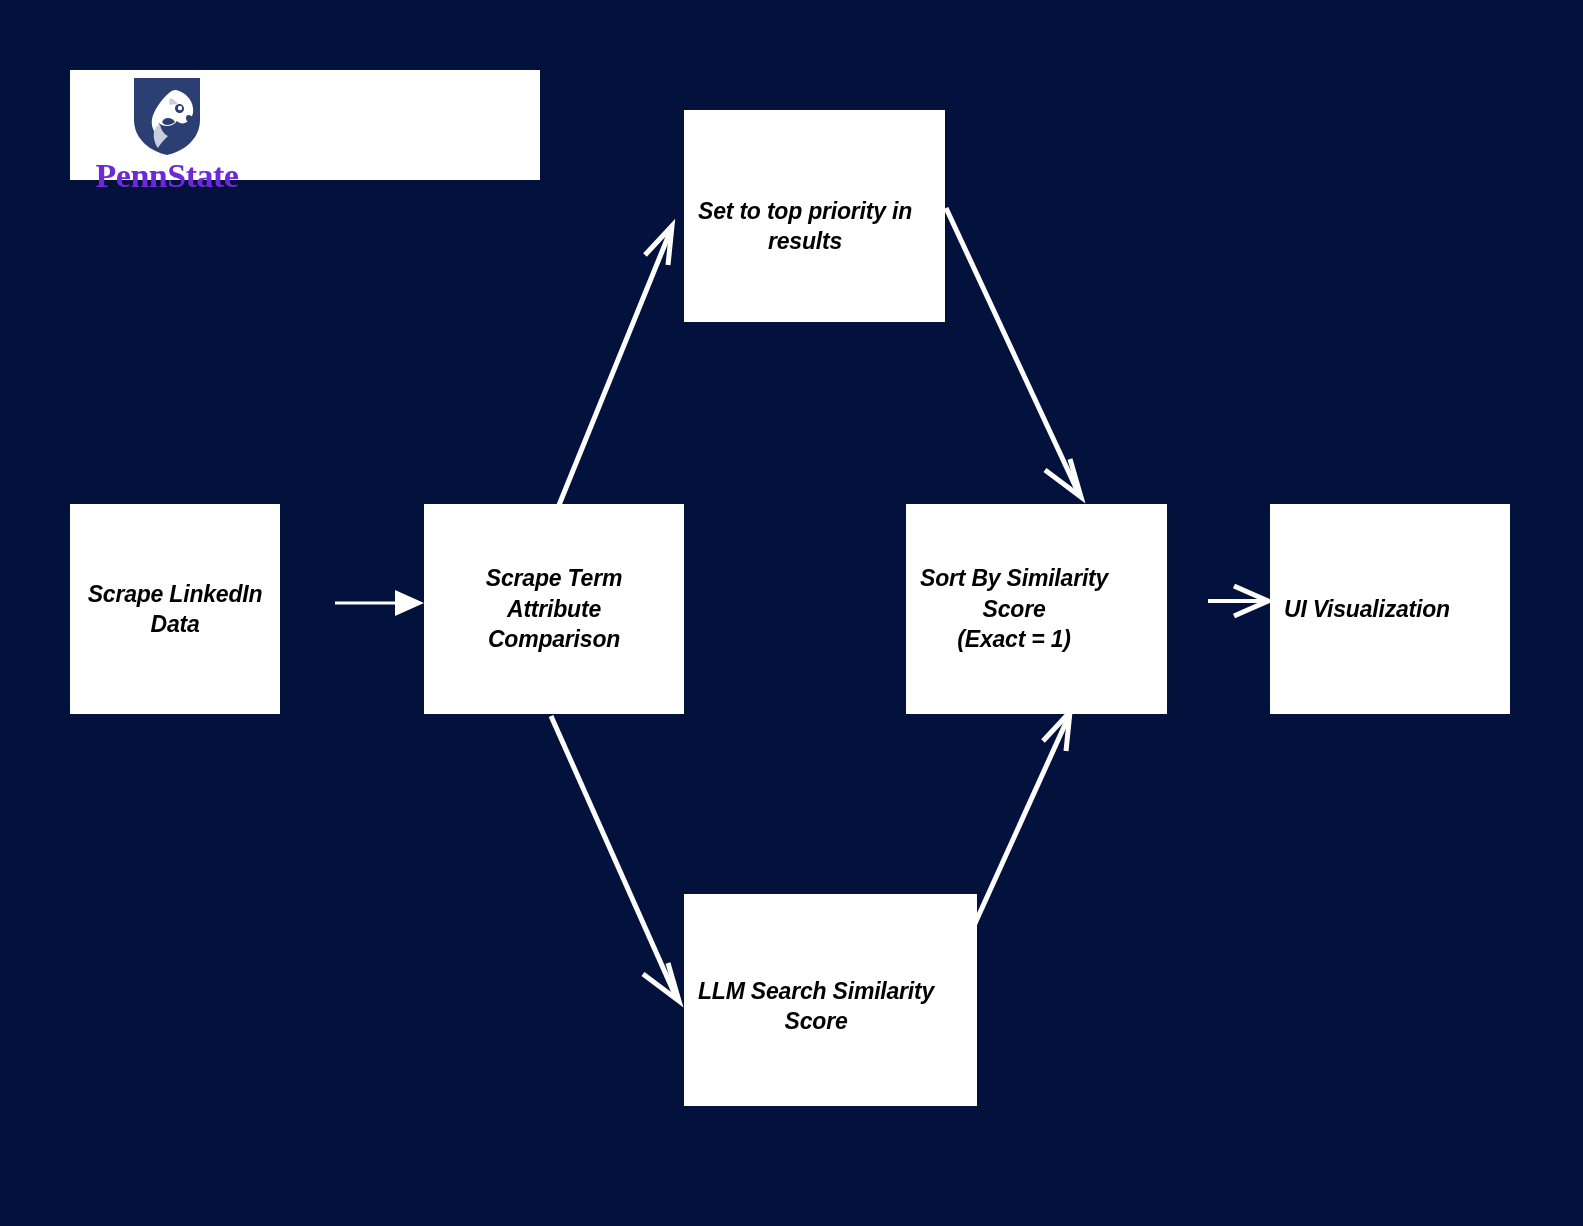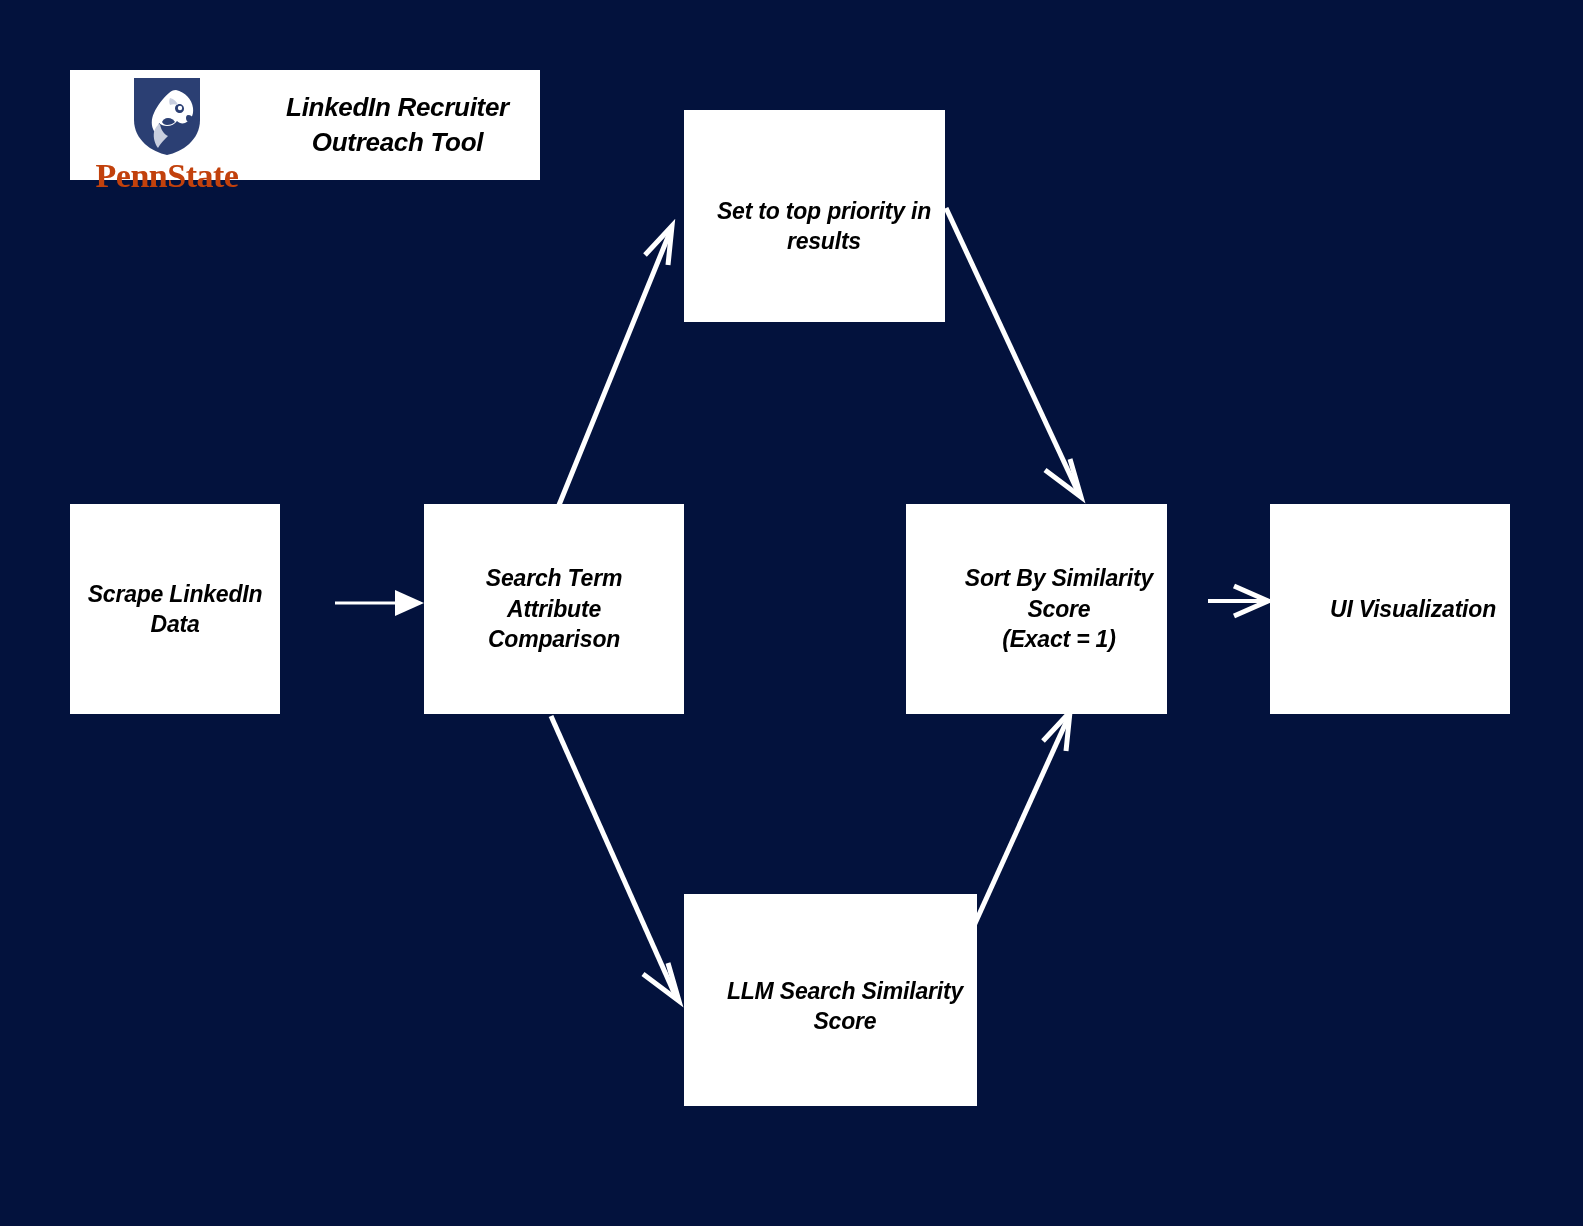--- a/index.html
+++ b/index.html
@@ -15,21 +15,21 @@
     overflow: hidden;
     font-family: "Liberation Sans", sans-serif;
   }
 
   
   .node {
     position: absolute;
     background: #ffffff;
     display: flex;
     align-items: center;
-    justify-content: flex-end;
+    justify-content: flex-start;
     box-sizing: border-box;
     padding: 18px 14px;
     z-index: 3;
   }
   .node .node-label {
     font-weight: bold;
     font-style: italic;
     font-size: 23px;
     line-height: 1.32;
     color: #000000;
@@ -69,21 +69,21 @@
     flex-direction: column;
     align-items: center;
     justify-content: flex-start;
   }
   #logo-shield { display: block; }
   #logo-wordmark {
     font-family: "Liberation Serif", serif;
     font-weight: bold;
     font-size: 34px;
     line-height: 1;
-    color: #c2410c;
+    color: #6d28d9;
     letter-spacing: -0.5px;
     margin-top: 1px;
   }
   #header-title {
     position: absolute;
     left: 185px;
     top: 0;
     width: 285px;
     height: 110px;
     display: flex;
@@ -166,32 +166,28 @@
         <path d="M58 41 C61 41 63 43 63 45 C63 47 61 48 59 48
                  C57 48 56 46 56 44 C56 42 57 41 58 41 Z" fill="#2b3f73"></path>
         <path d="M38 44 C41 44 44 46 45 48 C43 50 40 51 37 51
                  C35 51 33 50 32 48 C33 46 35 44 38 44 Z" fill="#2b3f73"></path>
         <path d="M40 24 C44 25 47 28 48 31 C45 30 42 30 40 31
                  C39 29 39 26 40 24 Z" fill="#c9cfdf"></path>
       </svg>
       <div id="logo-wordmark">PennState</div>
     </div>
 
-    <div id="header-title">
-      <div class="title-text">LinkedIn Recruiter
-Outreach Tool</div>
-    </div>
   </div>
 
   <div class="node" id="node-scrape">
     <div class="node-label">Scrape LinkedIn Data</div>
   </div>
 
   <div class="node" id="node-search-term">
-    <div class="node-label">Search Term Attribute
+    <div class="node-label">Scrape Term Attribute
 Comparison</div>
   </div>
 
   <div class="node" id="node-top-priority">
     <div class="node-label">Set to top priority in
 results</div>
   </div>
 
   <div class="node" id="node-llm-score">
     <div class="node-label">LLM Search Similarity

